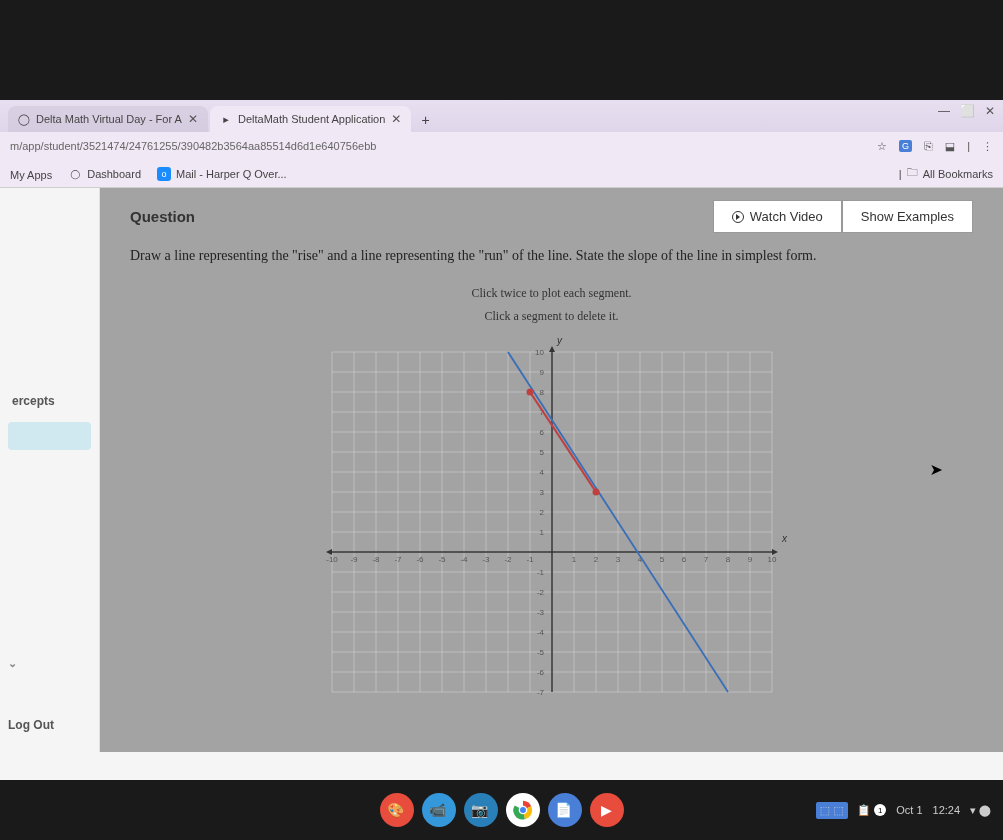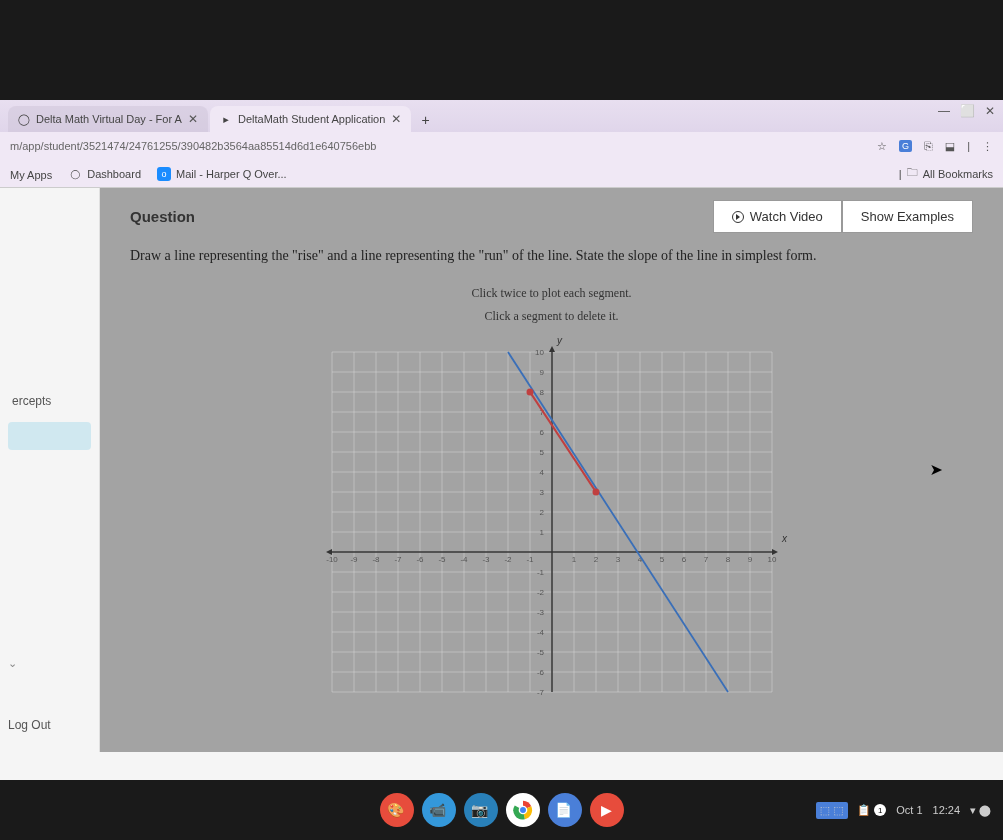--- a/index.html
+++ b/index.html
@@ -22,21 +22,21 @@
 .url-text { flex: 1; }
 .url-actions { display: flex; gap: 12px; align-items: center; color: #555; }
 
 .bookmark-bar { background: #f0e8f5; height: 28px; display: flex; align-items: center; padding: 0 10px; font-size: 11px; color: #444; justify-content: space-between; border-bottom: 1px solid #ccc; }
 .bookmark-items { display: flex; gap: 16px; align-items: flex-end; }
 .bookmark-item { display: flex; align-items: center; gap: 5px; cursor: pointer; }
 .bookmark-icon { width: 14px; height: 14px; border-radius: 3px; display: inline-flex; align-items: center; justify-content: center; font-size: 9px; }
 .all-bookmarks { display: flex; align-items: center; gap: 5px; cursor: pointer; }
 
 .content { display: flex; height: calc(100% - 116px); background: #fafafa; }
-.sidebar { width: 100px; background: #f5f5f5; border-right: 1px solid #e0e0e0; display: flex; flex-direction: column; justify-content: space-between; padding: 200px 8px 20px 8px; }
+.sidebar { width: 100px; background: #f5f5f5; border-right: 1px solid #e0e0e0; display: flex; flex-direction: column; justify-content: space-between; padding: 200px 8px 20px 8px; font-weight: bold; }
 .sidebar-item { font-size: 12px; color: #555; padding: 6px 4px; cursor: pointer; }
 .sidebar-button { background: #d0e8f0; border-radius: 4px; height: 28px; margin-top: 8px; cursor: pointer; }
 .logout { font-size: 12px; color: #555; cursor: pointer; margin-top: 48px; }
 
 .main { flex: 1; padding: 12px 30px; background: #a3a3a3; }
 .question-header { display: flex; justify-content: space-between; align-items: center; margin-bottom: 12px; }
 .question-label { font-size: 15px; font-weight: bold; color: #333; }
 .header-buttons { display: flex; }
 .btn { border: 1px solid #999; background: #fff; padding: 8px 18px; font-size: 13px; color: #333; cursor: pointer; display: flex; align-items: center; gap: 6px; }
 .play-icon { width: 12px; height: 12px; border: 1px solid #333; border-radius: 50%; display: inline-flex; align-items: center; justify-content: center; }

